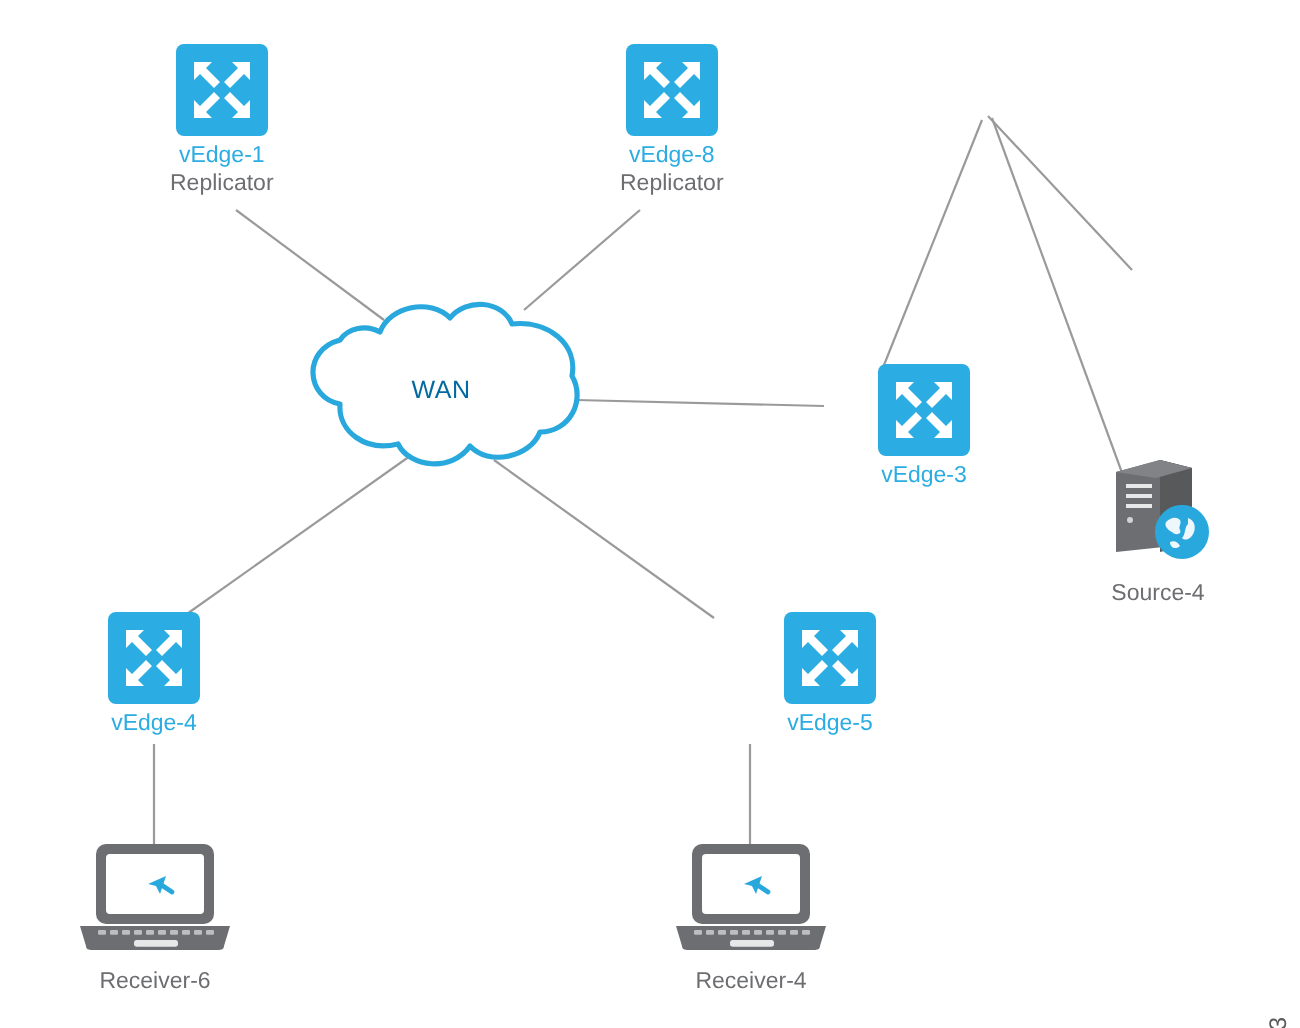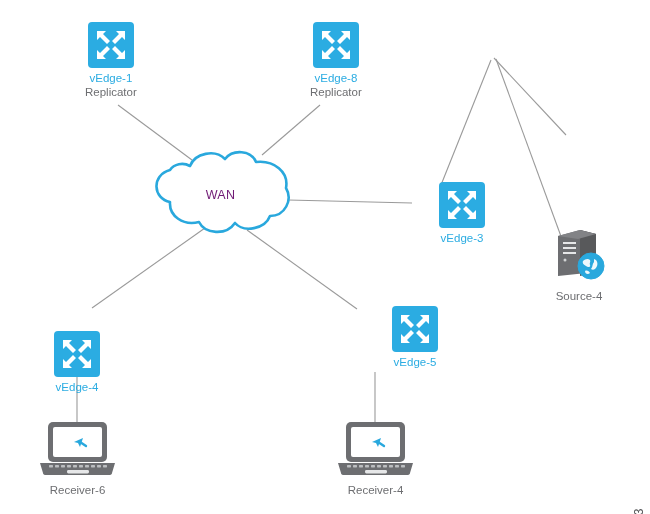--- a/index.html
+++ b/index.html
@@ -49,21 +49,21 @@
   .vedge-box svg { display: block; }
 
   
   .cloud-wrap { position: absolute; }
   .cloud-text {
     position: absolute;
     width: 100%;
     text-align: center;
     top: 44px;
     font-size: 12.5px;
-    color: #701a75;
+    color: #0369a1;
     letter-spacing: .3px;
   }
 
   
   #watermark {
     position: absolute;
     right: 4px;
     bottom: 6px;
     font-size: 12px;
     color: #58595b;
@@ -141,21 +141,21 @@
           <path d="M9,9 L18,9 L15,12 L22,19 L19,22 L12,15 L9,18 Z"></path>
           <path d="M37,9 L37,18 L34,15 L27,22 L24,19 L31,12 L28,9 Z"></path>
           <path d="M9,37 L9,28 L12,31 L19,24 L22,27 L15,34 L18,37 Z"></path>
           <path d="M37,37 L28,37 L31,34 L24,27 L27,24 L34,31 L37,28 Z"></path>
         </g>
       </svg>
     </div>
     <div class="label blue">vEdge-3</div>
   </div>
 
-  <div class="node" style="left:54px; top:306px;margin-top:25px;">
+  <div class="node" style="left:54px; top:306px;">
     <div class="vedge-box">
       <svg width="46" height="46" viewBox="0 0 46 46" xmlns="http://www.w3.org/2000/svg">
         <g fill="#ffffff">
           <path d="M9,9 L18,9 L15,12 L22,19 L19,22 L12,15 L9,18 Z"></path>
           <path d="M37,9 L37,18 L34,15 L27,22 L24,19 L31,12 L28,9 Z"></path>
           <path d="M9,37 L9,28 L12,31 L19,24 L22,27 L15,34 L18,37 Z"></path>
           <path d="M37,37 L28,37 L31,34 L24,27 L27,24 L34,31 L37,28 Z"></path>
         </g>
       </svg>
     </div>

